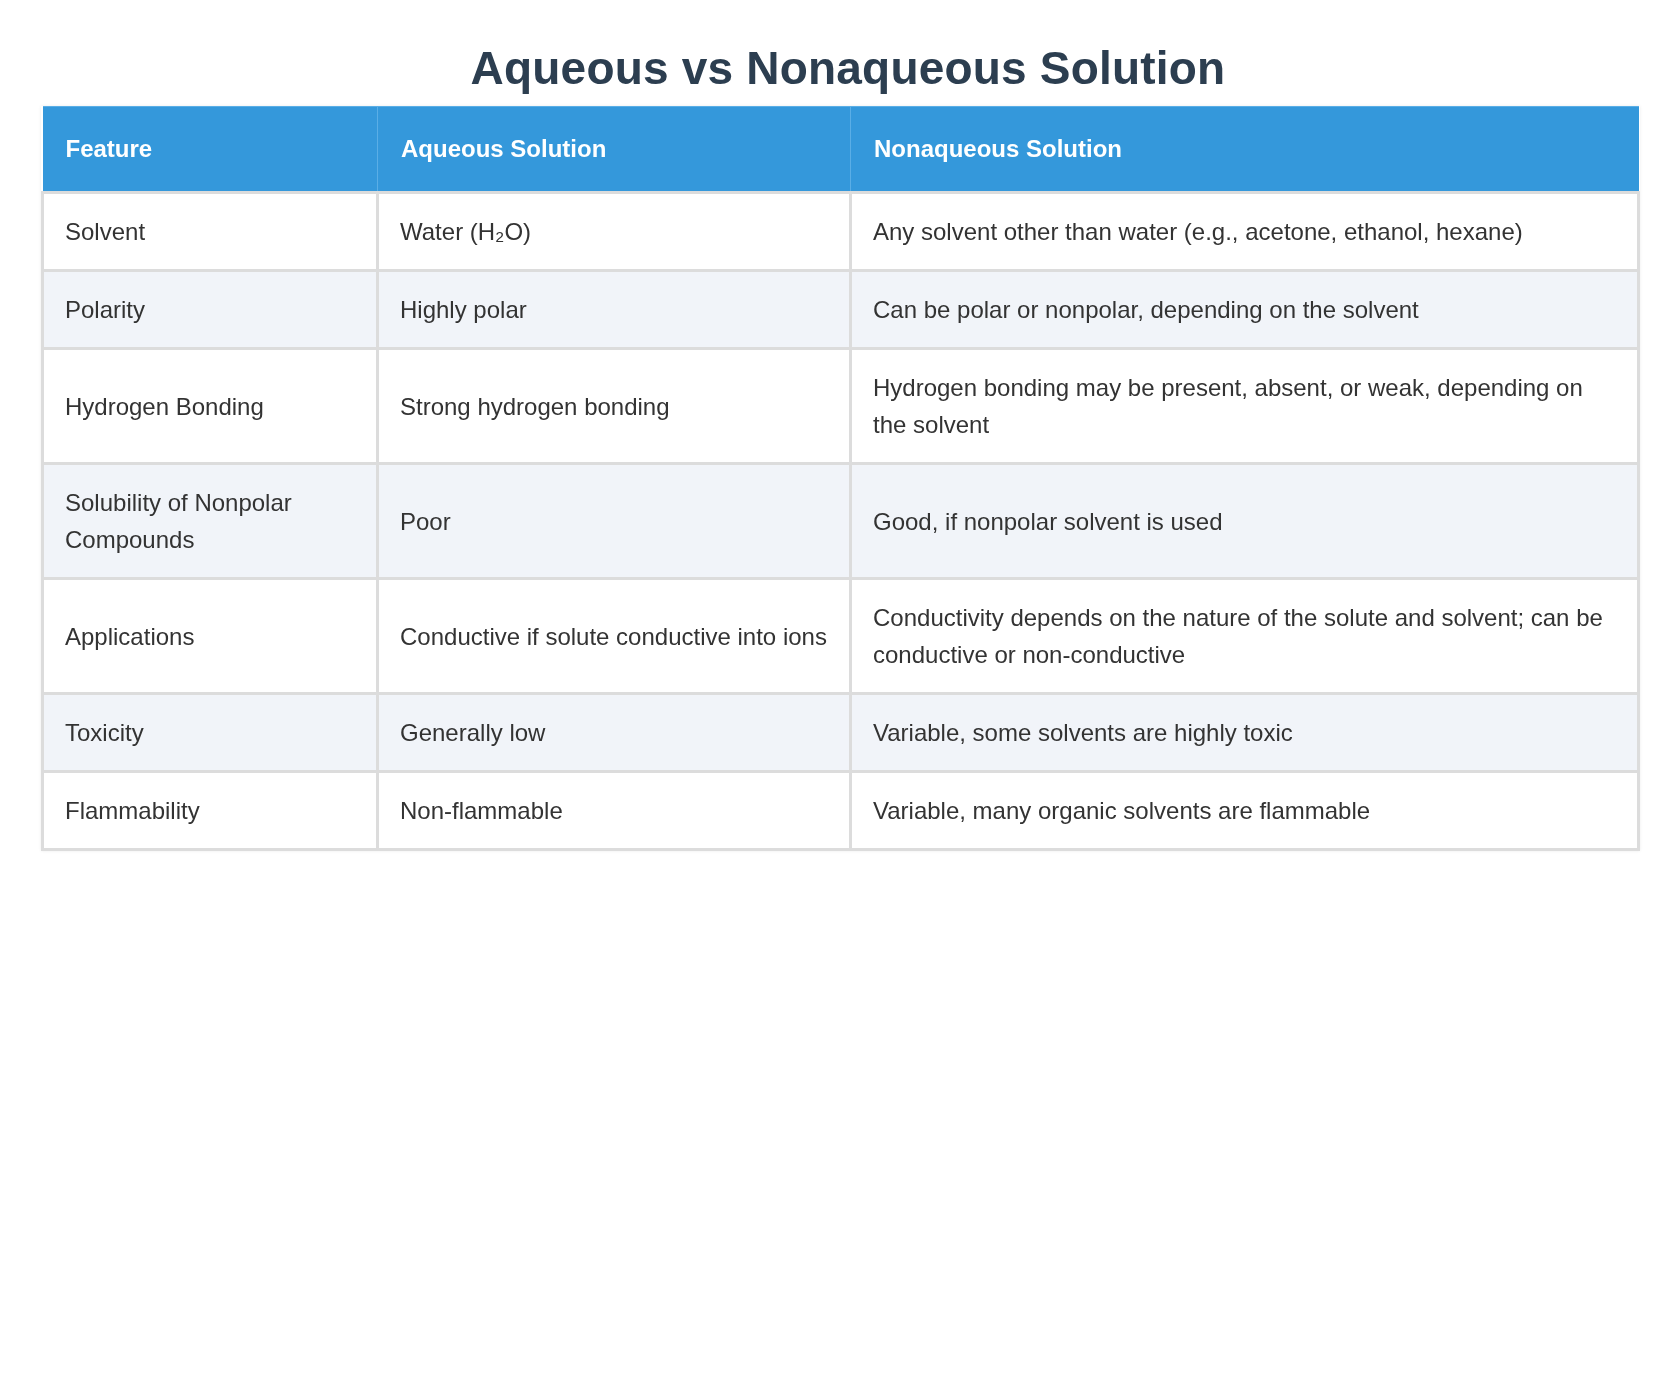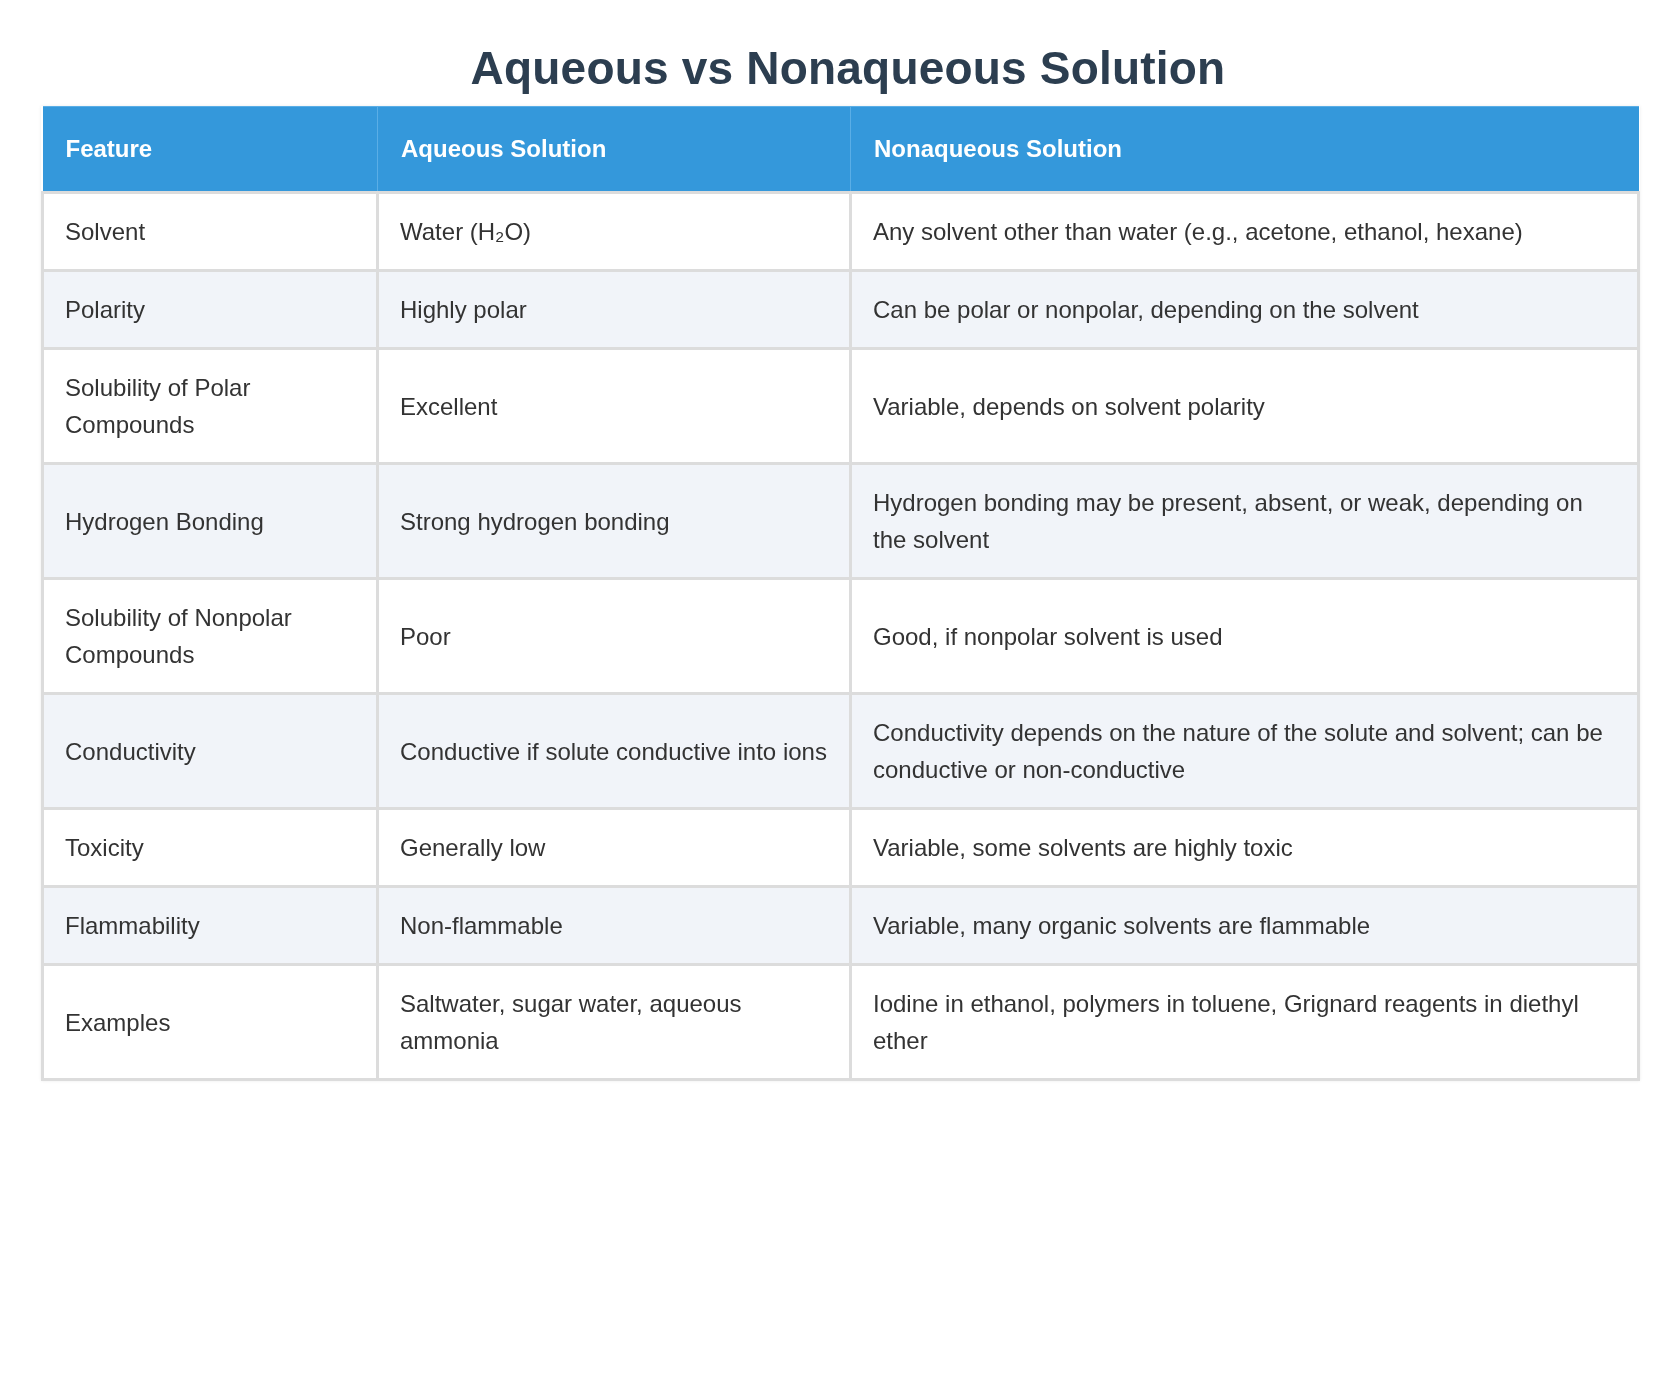--- a/index.html
+++ b/index.html
@@ -95,49 +95,39 @@
         <td>Solvent</td>
         <td>Water (H₂O)</td>
         <td>Any solvent other than water (e.g., acetone, ethanol, hexane)</td>
       </tr>
       <tr class="row-single">
         <td>Polarity</td>
         <td>Highly polar</td>
         <td>Can be polar or nonpolar, depending on the solvent</td>
       </tr>
       <tr class="row-double">
-        <td>Solubility of Polar Compounds</td>
-        <td>Excellent</td>
-        <td>Variable, depends on solvent polarity</td>
-      </tr>
-      <tr class="row-double">
         <td>Hydrogen Bonding</td>
         <td>Strong hydrogen bonding</td>
         <td>Hydrogen bonding may be present, absent, or weak, depending on the solvent</td>
       </tr>
       <tr class="row-double">
         <td>Solubility of Nonpolar Compounds</td>
         <td>Poor</td>
         <td>Good, if nonpolar solvent is used</td>
       </tr>
       <tr class="row-double">
-        <td>Conductivity</td>
+        <td>Applications</td>
         <td>Conductive if solute conductive into ions</td>
         <td>Conductivity depends on the nature of the solute and solvent; can be conductive or non-conductive</td>
       </tr>
       <tr class="row-single">
         <td>Toxicity</td>
         <td>Generally low</td>
         <td>Variable, some solvents are highly toxic</td>
       </tr>
       <tr class="row-single">
         <td>Flammability</td>
         <td>Non-flammable</td>
         <td>Variable, many organic solvents are flammable</td>
       </tr>
-      <tr class="row-double">
-        <td>Examples</td>
-        <td>Saltwater, sugar water, aqueous ammonia</td>
-        <td>Iodine in ethanol, polymers in toluene, Grignard reagents in diethyl ether</td>
-      </tr>
     </tbody>
   </table>
 </div>
 
 </body></html>

